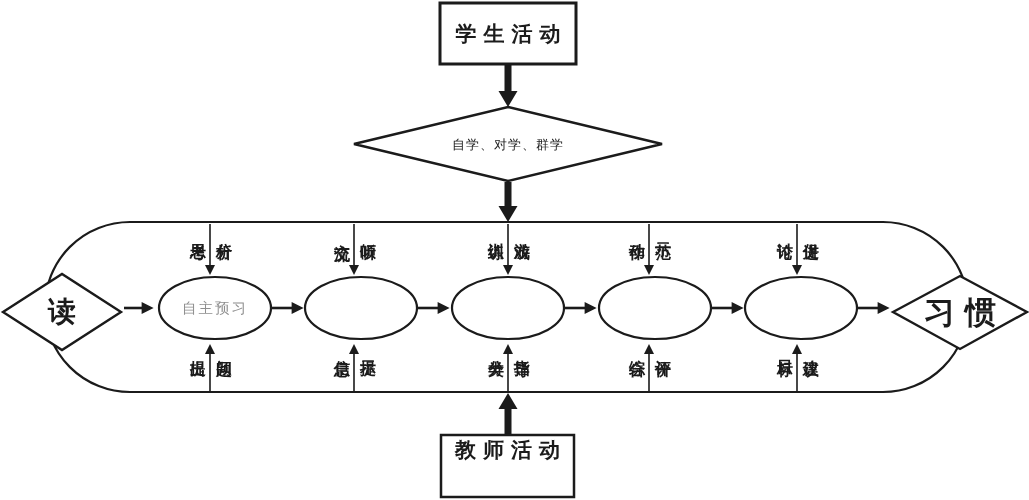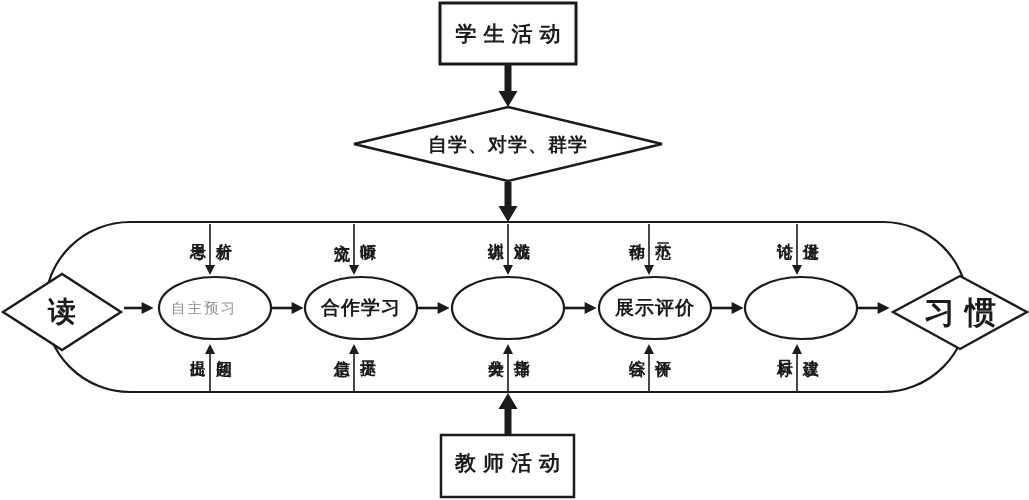--- a/index.html
+++ b/index.html
@@ -9,21 +9,21 @@
     font-family:"DejaVu Sans","Liberation Sans",sans-serif; color:var(--stroke);
     overflow:hidden;
   }
   svg.layer { position:absolute; left:0; top:0; }
   .shape  { fill:none; stroke:var(--stroke); }
   .wfill  { fill:#ffffff; stroke:var(--stroke); }
   .solid  { fill:var(--stroke); stroke:none; }
   .txt { position:absolute; display:flex; align-items:center; justify-content:center;
          color:var(--stroke); white-space:nowrap; }
   .box-label   { font-weight:700; font-size:21px; letter-spacing:7px; text-indent:7px; }
-  .decision-label { font-weight:700; font-size:19px; letter-spacing:1px; }
+  .decision-label { font-weight:400; font-size:13px; letter-spacing:1px; }
   .terminal-label { font-weight:700; }
   .stage-label { font-weight:700; font-size:19px; letter-spacing:1px; }
   .stage-label.muted { color:var(--muted); font-weight:400; font-size:14.5px; letter-spacing:2px; }
   .vlabel { position:absolute; width:20px; height:46px;
             writing-mode:vertical-rl; text-orientation:upright;
             font-size:16px; font-weight:600; line-height:20px; letter-spacing:1px;
             color:var(--stroke); text-align:left; }
 </style>
 </head>
 <body>
@@ -81,40 +81,38 @@
   </svg>
 
   <div class="txt box-label" style="left:440px; top:3px; width:136px; height:61px;">学生活动</div>
 
   <div class="txt decision-label" style="left:378px; top:130px; width:260px; height:30px;">自学、对学、群学</div>
 
   <div class="txt terminal-label" style="left:27px; top:294px; width:70px; height:36px; font-size:28px;">读</div>
 
   <div class="txt terminal-label" style="left:900px; top:296px; width:120px; height:34px; font-size:31px; letter-spacing:10px; text-indent:10px;">习惯</div>
 
-  <div class="txt box-label" style="left:441px; top:432px; width:133px; height:62px;">教师活动</div>
+  <div class="txt box-label" style="left:441px; top:419px; width:133px; height:62px;">教师活动</div>
 
-  <div class="txt stage-label muted" style="left:148px; top:278px; width:112px; height:60px;">自主预习</div>
+  <div class="txt stage-label muted" style="left:159px; top:278px; width:112px; height:60px;">自主预习</div>
   <div class="vlabel" style="left:188px; top:230px;">思考</div>
   <div class="vlabel" style="left:214px; top:230px;">分析</div>
   <div class="vlabel" style="left:188px; top:347px;">提出</div>
   <div class="vlabel" style="left:214px; top:347px;">问题</div>
 
-  <div class="txt stage-label" style="left:305px; top:278px; width:112px; height:60px;">合作学习</div>
   <div class="vlabel" style="left:332px; top:230px;">交流</div>
   <div class="vlabel" style="left:358px; top:230px;">倾听</div>
   <div class="vlabel" style="left:332px; top:347px;">信息</div>
   <div class="vlabel" style="left:358px; top:347px;">提示</div>
 
   <div class="vlabel" style="left:486px; top:230px;">训练</div>
   <div class="vlabel" style="left:512px; top:230px;">游戏</div>
   <div class="vlabel" style="left:486px; top:347px;">分类</div>
   <div class="vlabel" style="left:512px; top:347px;">指导</div>
 
-  <div class="txt stage-label" style="left:599px; top:278px; width:112px; height:60px;">展示评价</div>
   <div class="vlabel" style="left:627px; top:230px;">动作</div>
   <div class="vlabel" style="left:653px; top:230px;">示范</div>
   <div class="vlabel" style="left:627px; top:347px;">综合</div>
   <div class="vlabel" style="left:653px; top:347px;">评价</div>
 
   <div class="vlabel" style="left:775px; top:230px;">讨论</div>
   <div class="vlabel" style="left:801px; top:230px;">促进</div>
   <div class="vlabel" style="left:775px; top:347px;">目标</div>
   <div class="vlabel" style="left:801px; top:347px;">建议</div>
 

